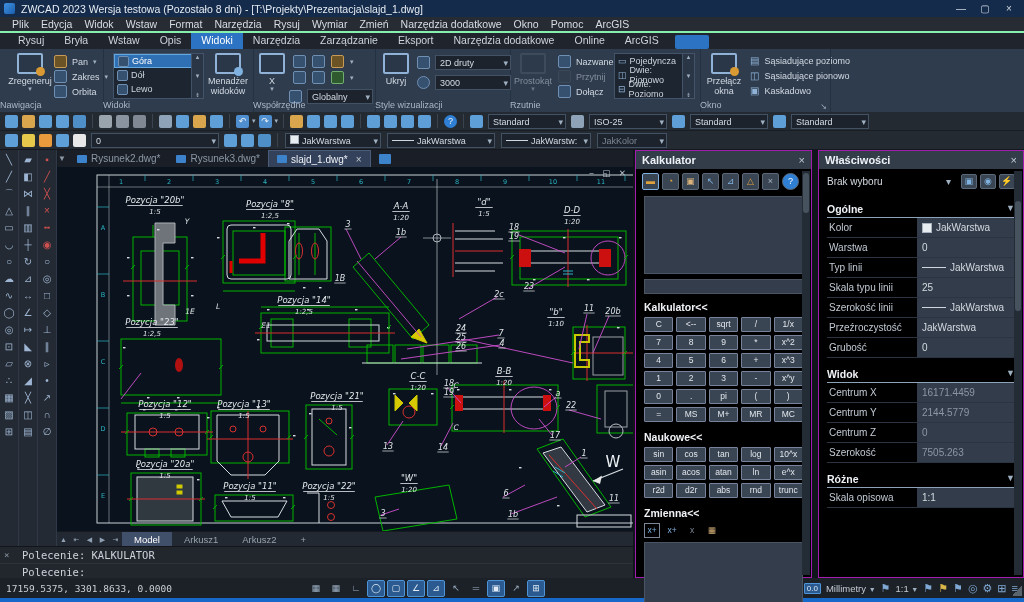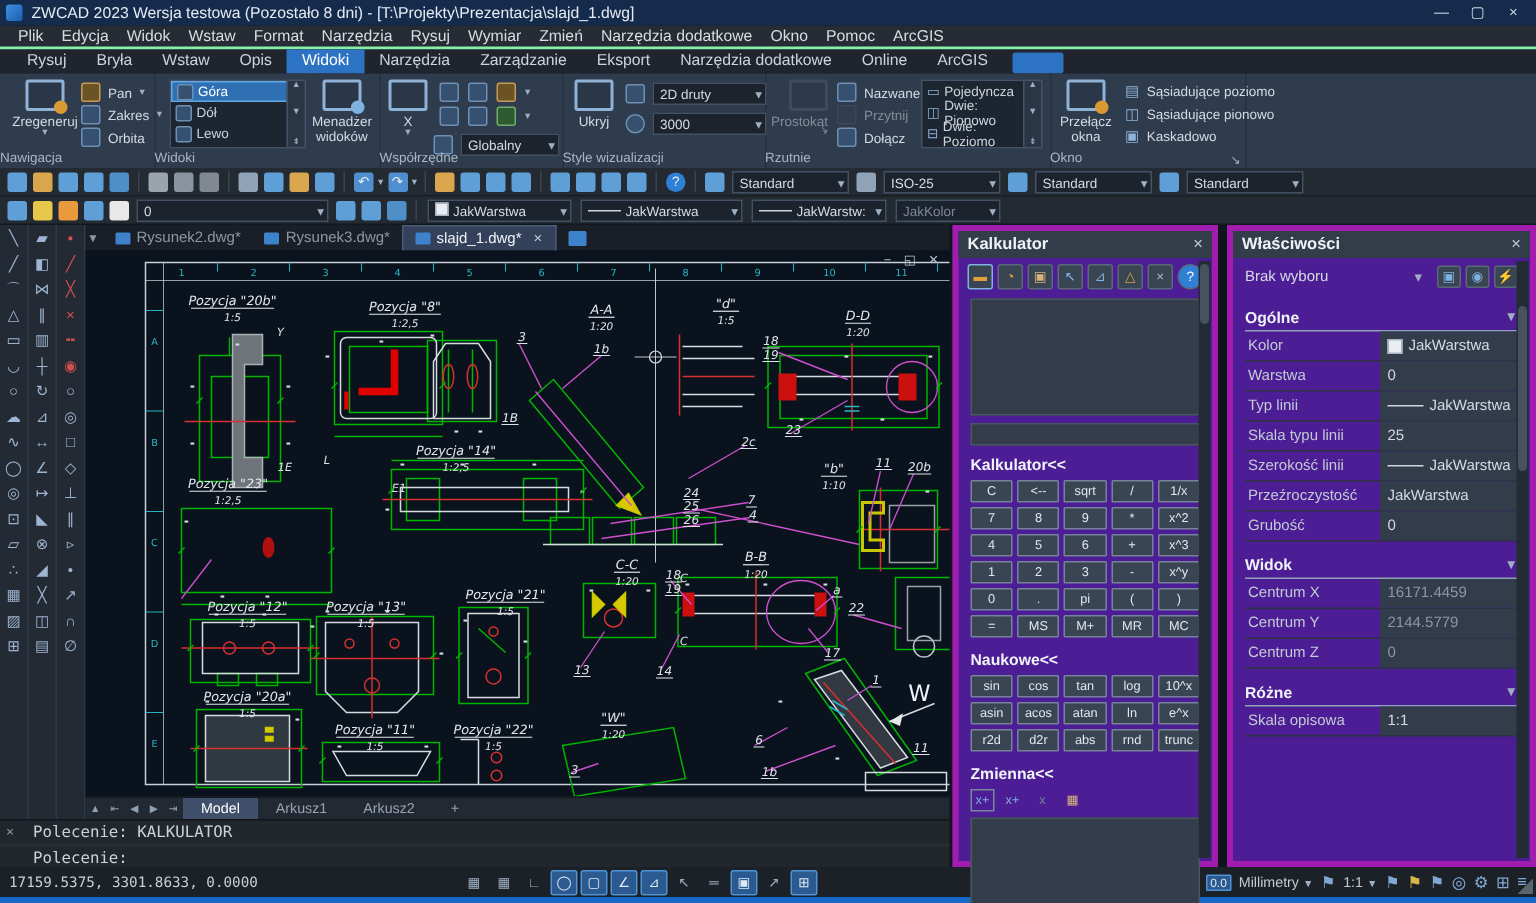--- a/index.html
+++ b/index.html
@@ -83,21 +83,21 @@
   .si.on{background:#2a5a8f;border-color:#4f94d6;color:#dfeaf5;}
   #status .right{margin-left:auto;display:flex;align-items:center;gap:5px;font-size:9.5px;color:#c3cad2;}
   #status .badge{border:1px solid #4f94d6;background:#2a5a8f;color:#dfeaf5;font-size:8px;padding:0 2px;border-radius:1px;}
   #status .rt{white-space:nowrap;}
   #status .rt .ar{font-size:7px;color:#9fb0c2;}
   #status .gi{color:#7fa8d4;font-size:11px;}
   #status .gi.gold{color:#d9b64a;}
   #bluestrip{left:0;top:598px;width:1024px;height:4px;background:#1668c9;}
   .grip{position:absolute;right:2px;bottom:6px;width:10px;height:10px;background:linear-gradient(135deg,transparent 50%,#5a646e 50%);}
   
-  .panel{position:absolute;background:#4c1d95;border:4px solid #a21caf;box-sizing:border-box;}
+  .panel{position:absolute;background:#000000;border:1px solid #a21caf;box-sizing:border-box;}
   .phead{height:18px;background:#333d4a;display:flex;align-items:center;padding:0 6px;font-weight:bold;font-size:11px;color:#eef2f6;}
   .phead .x{margin-left:auto;color:#c4cbd3;font-weight:normal;}
   #calc{left:635px;top:150px;width:177px;height:428px;}
   #calcbar{display:flex;gap:3px;padding:4px 6px 2px;}
   .cico{width:15px;height:15px;border:1px solid #5a6878;border-radius:2px;background:#3a4553;text-align:center;line-height:14px;font-size:9px;}
   .cico.sel{border-color:#7fb2e0;}
   #calcdisp{margin:4px 8px 0;height:76px;background:#333d4b;border:1px solid #4a5462;}
   #calcin{margin:5px 8px 0;height:13px;background:#333d4b;border:1px solid #4a5462;}
   .csec{margin:7px 8px 2px;font-weight:bold;font-size:10.5px;color:#f0f3f7;}
   .kgrid{display:grid;grid-template-columns:repeat(5,1fr);gap:3px;padding:2px 8px;}
@@ -263,21 +263,21 @@
       <span class="dd" style="width:76px;">2D druty</span>
     </div>
     <div class="smallrow" style="left:42px;top:26px;">
       <span class="i12" style="border-radius:50%;"></span>
       <span class="dd" style="width:76px;">3000</span>
     </div>
     <div class="rlabel">Style wizualizacji</div>
   </div>
 
   <div class="rpanel" style="left:510px;width:190px;">
-    <div class="bigbtn dis" style="left:4px;top:4px;width:38px;align-items:flex-end;">
+    <div class="bigbtn dis" style="left:4px;top:4px;width:38px;">
       <span class="bigicon gray"></span>
       <span>Prostokąt</span>
         <span class="caret">▾</span>
     </div>
     <div id="vpbuttons">
         <div class="smallrow" style="left: 48px; top: 6px;">
           <span class="i12"></span>
           <span>Nazwane</span>
         </div>
         <div class="smallrow dis" style="left: 48px; top: 21px;">
@@ -1065,20 +1065,26 @@
           <span class="pv dim">
             <span>2144.5779</span>
           </span>
         </div>
         <div class="prow">
           <span class="pl">Centrum Z</span>
           <span class="pv dim">
             <span>0</span>
           </span>
         </div>
+        <div class="prow">
+          <span class="pl">Szerokość</span>
+          <span class="pv dim">
+            <span>7505.263</span>
+          </span>
+        </div>
       </div>
       <div class="psec">
         <div class="psechead">
           <span>Różne</span>
           <span class="ar">▼</span>
         </div>
         <div class="prow">
           <span class="pl">Skala opisowa</span>
           <span class="pv">
             <span>1:1</span>

